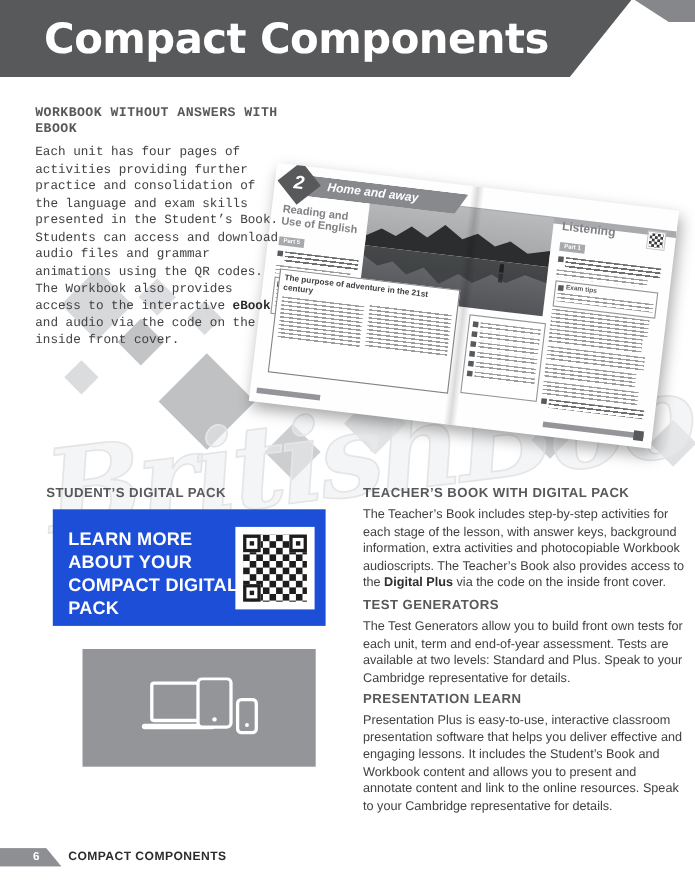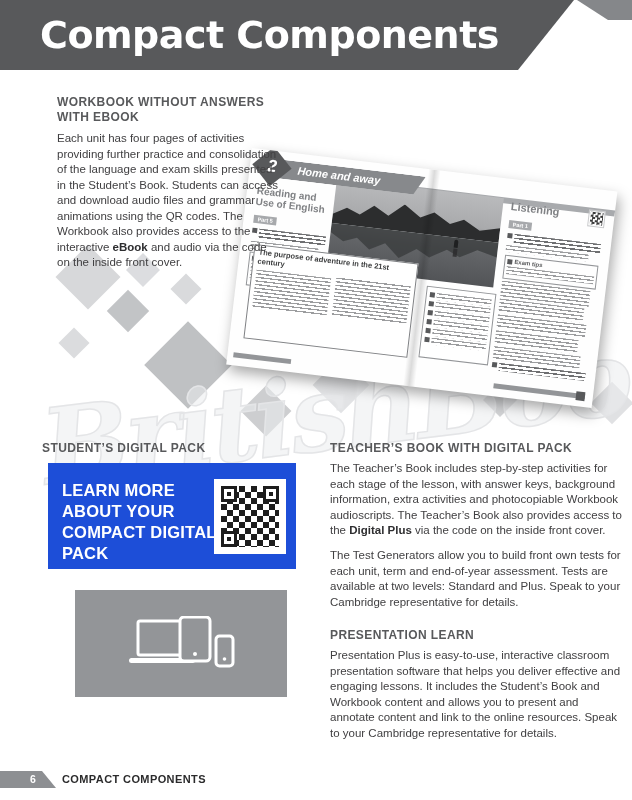--- a/index.html
+++ b/index.html
@@ -12,21 +12,21 @@
   .banner h1 { color:#fff; font-family:"DejaVu Sans", sans-serif; font-weight:bold;
     font-size:38px; letter-spacing:-0.5px; line-height:70px; padding-left:40px; }
   .corner-band { position:absolute; left:0; top:0; width:632px; height:20px; background:#85878a;
     clip-path:polygon(577px 0, 632px 0, 632px 100%, 608px 100%); z-index:3; }
 
   
   .sec-h { font-size:12px; font-weight:bold; color:#58595b; letter-spacing:0.4px; line-height:15px; }
   .body-t { font-size:11.5px; line-height:15.5px; color:#414042; }
   .body-t b { color:#2e2e30; }
 
-  .workbook { position:absolute; left:57px; top:95px; width:222px; z-index:5; }
+  .workbook { position:absolute; left:32px; top:95px; width:222px; z-index:5;font-family:Liberation Mono, monospace; }
   .workbook .body-t { margin-top:6px; }
 
   
   .dia { position:absolute; transform:rotate(45deg); z-index:1; }
   .d1 { left:65px;  top:254px; width:46px; height:46px; background:#d7d8da; }
   .d2 { left:131px; top:258px; width:24px; height:24px; background:#dcdde0; }
   .d3 { left:113px; top:296px; width:30px; height:30px; background:#c2c4c6; }
   .d4 { left:175px; top:278px; width:22px; height:22px; background:#d9dadc; }
   .d5 { left:63px;  top:332px; width:22px; height:22px; background:#dbdcde; }
   .d6 { left:157px; top:334px; width:62px; height:62px; background:#bfc1c3; }
@@ -273,20 +273,21 @@
     <circle cx="104.5" cy="43" r="1.8" fill="#fff"></circle>
   </svg>
 </div>
 
 <div class="rcol tb">
   <div class="sec-h">TEACHER’S BOOK WITH DIGITAL PACK</div>
   <div class="body-t"><span>The Teacher’s Book includes step-by-step activities for each stage of the lesson, with answer keys, background information, extra activities and photocopiable Workbook audioscripts. The Teacher’s Book also provides access to the </span><b>Digital Plus</b><span> via the code on the inside front cover.</span></div>
 </div>
 
 <div class="rcol tg">
+  <div class="sec-h">TEST GENERATORS</div>
   <div class="body-t">The Test Generators allow you to build front own tests for each unit, term and end-of-year assessment. Tests are available at two levels: Standard and Plus. Speak to your Cambridge representative for details.</div>
 </div>
 
 <div class="rcol pp">
   <div class="sec-h">PRESENTATION LEARN</div>
   <div class="body-t">Presentation Plus is easy-to-use, interactive classroom presentation software that helps you deliver effective and engaging lessons. It includes the Student’s Book and Workbook content and allows you to present and annotate content and link to the online resources. Speak to your Cambridge representative for details.</div>
 </div>
 
 <div class="foot-tab">
   <span>6</span>

